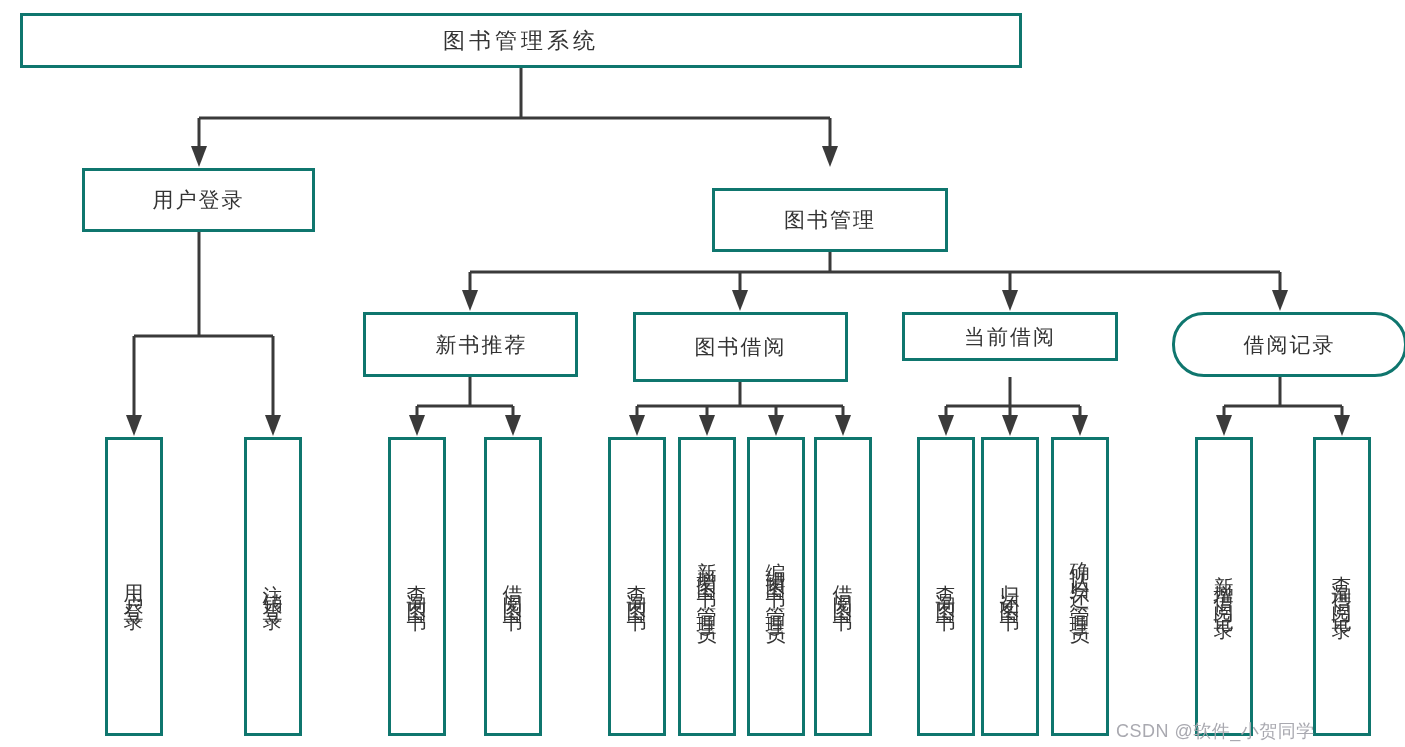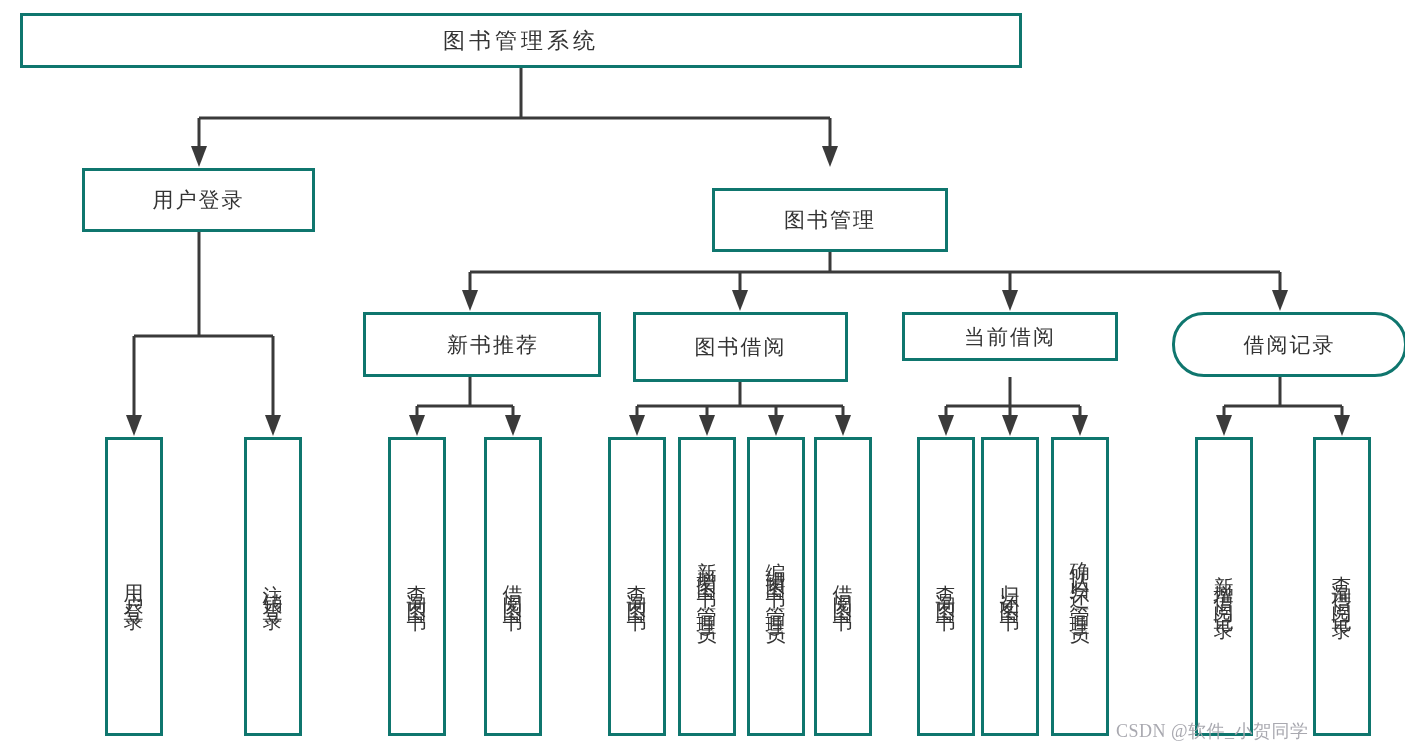--- a/index.html
+++ b/index.html
@@ -45,21 +45,20 @@
     white-space: nowrap;
   }
   .watermark {
     position: absolute;
     left: 1116px; top: 719px;
     font-size: 18px;
     color: #a9a9b0;
     letter-spacing: 0.5px;
     z-index: 2;
     white-space: nowrap;
-    font-family: Liberation Serif, serif;
   }
 </style>
 </head>
 <body>
 
 <div class="canvas">
 
   <svg class="connectors" width="1405" height="747" viewBox="0 0 1405 747" xmlns="http://www.w3.org/2000/svg">
     <g stroke="#3a3a3a" stroke-width="3" fill="none">
 
@@ -107,21 +106,21 @@
     <span>图书管理系统</span>
   </div>
 
   <div class="node hbox" style="left:82px; top:168px; width:233px; height:64px;">
     <span>用户登录</span>
   </div>
   <div class="node hbox" style="left:712px; top:168px; width:236px; height:64px;margin-top:20px;">
     <span>图书管理</span>
   </div>
 
-  <div class="node hbox" style="left:363px; top:312px; width:238px; height:65px;padding-left:22px;">
+  <div class="node hbox" style="left:363px; top:312px; width:215px; height:65px;padding-left:22px;">
     <span>新书推荐</span>
   </div>
   <div class="node hbox" style="left:633px; top:312px; width:215px; height:70px;">
     <span>图书借阅</span>
   </div>
   <div class="node hbox" style="left:902px; top:312px; width:216px; height:49px;">
     <span>当前借阅</span>
   </div>
   <div class="node hbox" style="left:1172px; top:312px; width:235px; height:65px;border-radius:32px;">
     <span>借阅记录</span>

